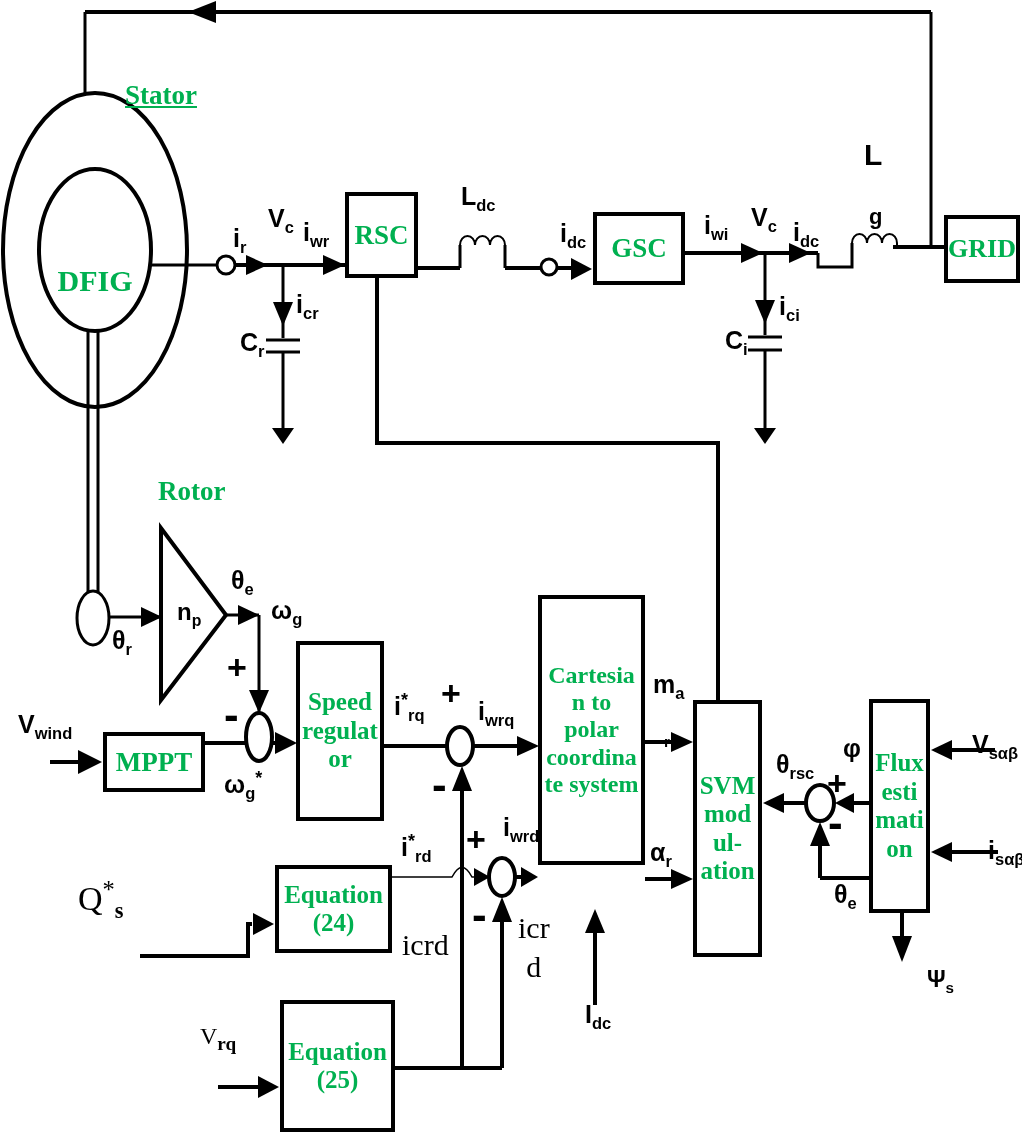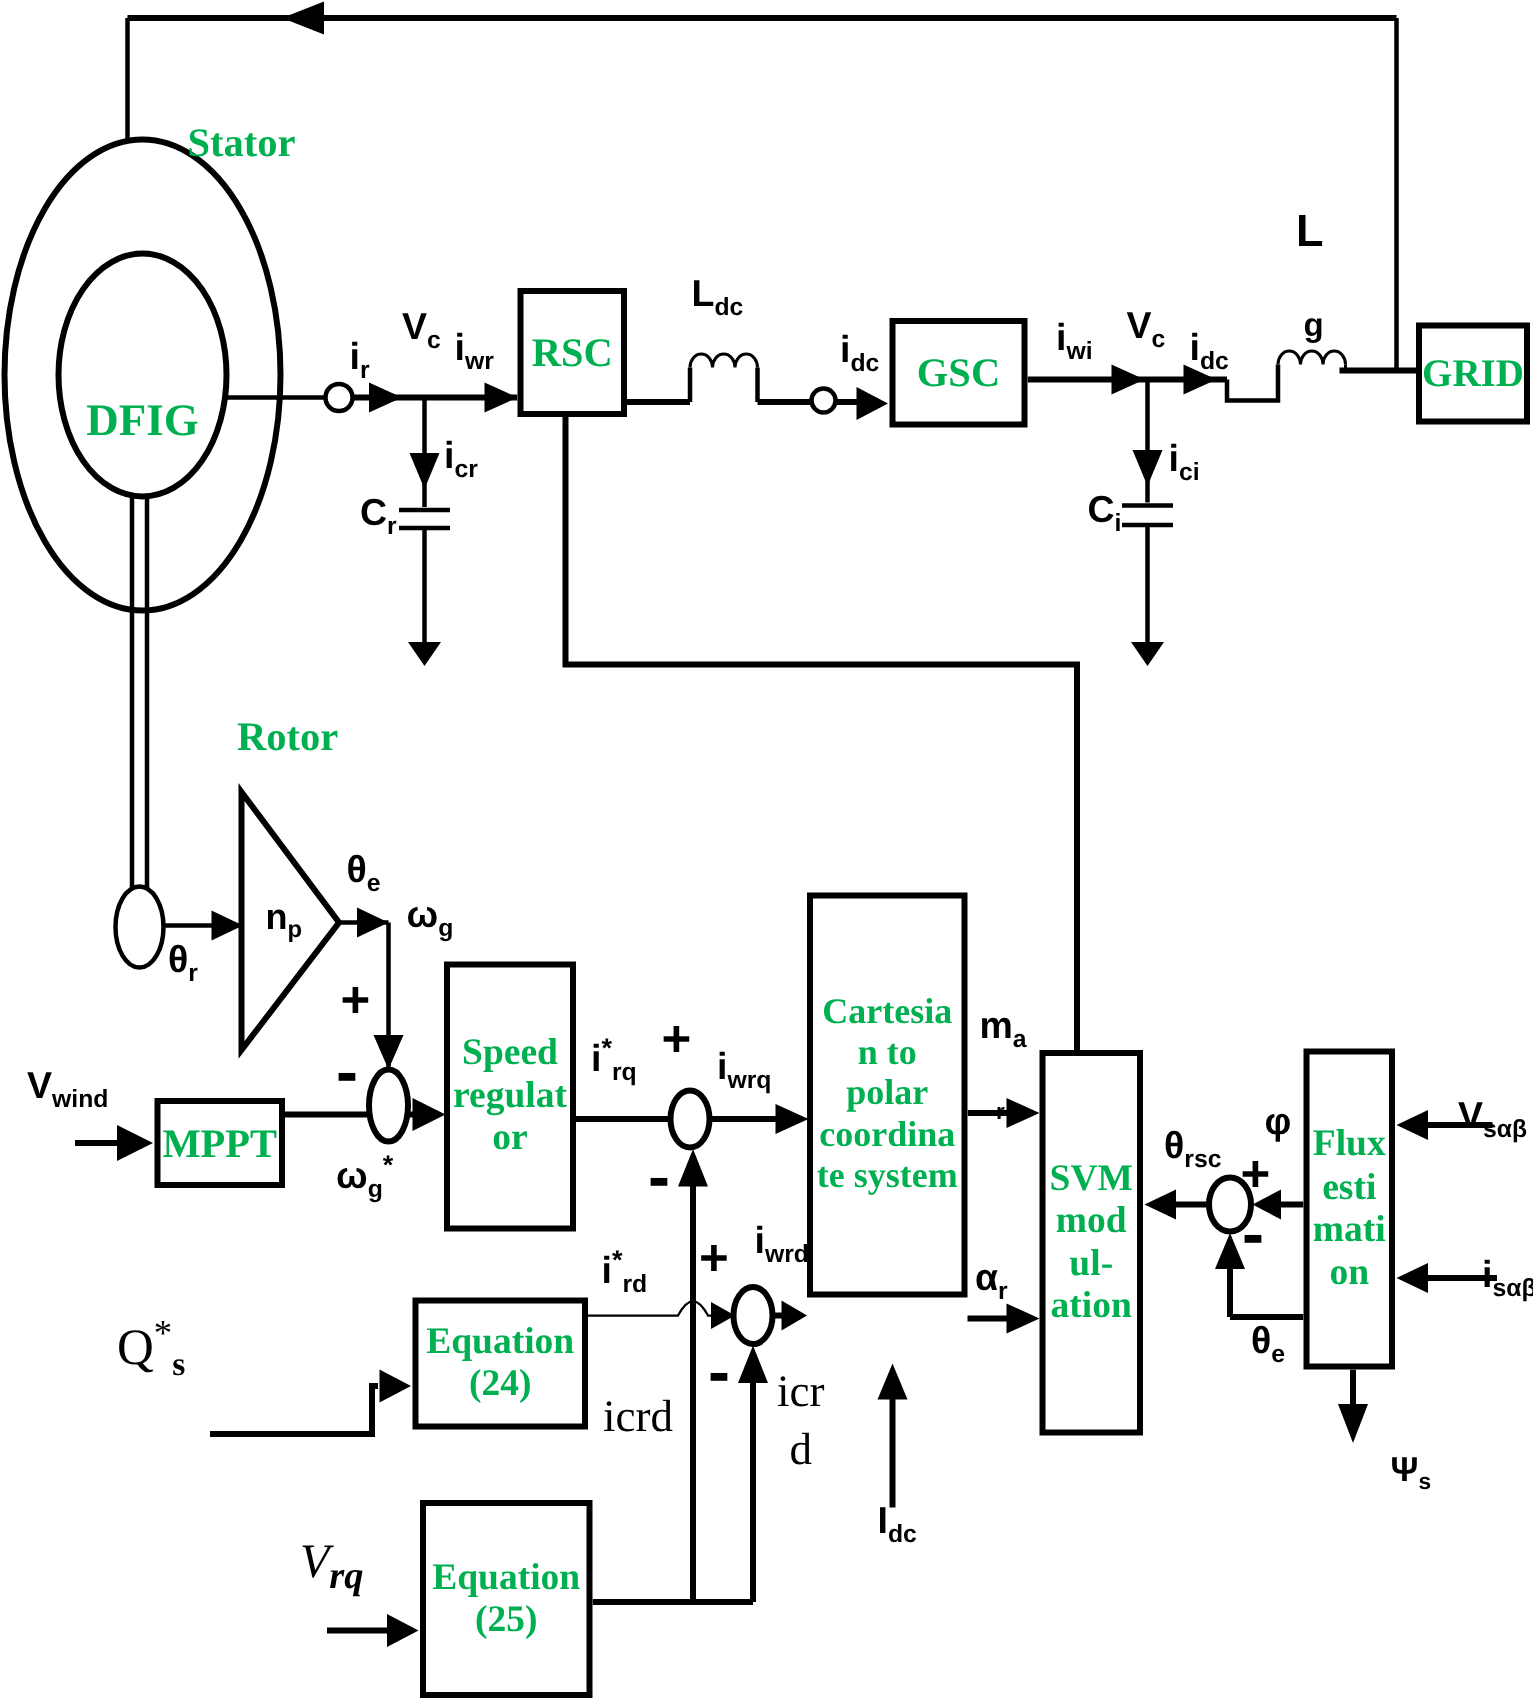--- a/index.html
+++ b/index.html
@@ -187,21 +187,21 @@
 
 <div class="box" style="left:345px;top:192px;width:73px;height:86px;font-size:27px;">
   <span>RSC</span>
 </div>
 <div class="box" style="left:593px;top:212px;width:92px;height:73px;font-size:27px;">
   <span>GSC</span>
 </div>
 <div class="box" style="left:944px;top:215px;width:76px;height:68px;font-size:26px;">
   <span>GRID</span>
 </div>
-<div class="box" style="left:103px;top:732px;width:87px;height:60px;font-size:27px;">
+<div class="box" style="left:103px;top:732px;width:102px;height:60px;font-size:27px;">
   <span>MPPT</span>
 </div>
 <div class="box" style="left:296px;top:641px;width:88px;height:180px;">
   <span>Speed</span>
   <span>regulat</span>
   <span>or</span>
 </div>
 <div class="box" style="left:275px;top:865px;width:117px;height:88px;">
   <span>Equation</span>
   <span>(24)</span>
@@ -223,21 +223,21 @@
   <span>ul-</span>
   <span>ation</span>
 </div>
 <div class="box" style="left:869px;top:699px;width:61px;height:214px;">
   <span>Flux</span>
   <span>esti</span>
   <span>mati</span>
   <span>on</span>
 </div>
 
-<div class="green" style="left:125px;top:82px;">Stator</div>
+<div class="green" style="left:125px;top:82px;text-decoration:underline;">Stator</div>
 <div class="green" style="left:39px;top:266px;width:112px;text-align:center;font-size:30px;">DFIG</div>
 <div class="green" style="left:158px;top:478px;">Rotor</div>
 
 <div class="lbl" style="left:233px;top:226px;"><span>i</span><sub>r</sub></div>
 <div class="lbl" style="left:268px;top:206px;"><span>V</span><sub>c</sub></div>
 <div class="lbl" style="left:303px;top:220px;"><span>i</span><sub>wr</sub></div>
 <div class="lbl" style="left:296px;top:292px;"><span>i</span><sub>cr</sub></div>
 <div class="lbl" style="left:240px;top:330px;"><span>C</span><sub>r</sub></div>
 <div class="lbl" style="left:461px;top:184px;"><span>L</span><sub>dc</sub></div>
 <div class="lbl" style="left:560px;top:221px;"><span>i</span><sub>dc</sub></div>
@@ -268,21 +268,21 @@
 <div class="lbl opm" style="left:472px;top:906px;">-</div>
 <div class="lbl" style="left:503px;top:815px;"><span>i</span><sub>wrd</sub></div>
 
 <div class="lbl serif" style="left:402px;top:930px;">icrd</div>
 <div class="lbl serif" style="left:518px;top:908px;text-align:center;line-height:1.3;">
       <span style="display:block;">icr</span>
       <span style="display:block;">d</span>
     </div>
 
 <div class="lbl serif big" style="left:78px;top:882px;"><span>Q</span><sup>*</sup><sub>s</sub></div>
-<div class="lbl serif" style="left:200px;top:1024px;font-size:32px;font-style:italic;"><span>V</span><sub style="font-size:0.8em;">rq</sub></div>
+<div class="lbl serif" style="left:200px;top:1024px;font-size:24px;"><span>V</span><sub style="font-size:0.8em;">rq</sub></div>
 
 <div class="lbl" style="left:653px;top:672px;"><span>m</span><sub>a</sub></div>
 <div class="lbl tiny" style="left:664px;top:734px;">r</div>
 <div class="lbl" style="left:650px;top:840px;"><span>α</span><sub>r</sub></div>
 <div class="lbl" style="left:585px;top:1002px;"><span>I</span><sub>dc</sub></div>
 
 <div class="lbl" style="left:776px;top:752px;"><span>θ</span><sub>rsc</sub></div>
 <div class="lbl" style="left:843px;top:736px;">φ</div>
 <div class="lbl op" style="left:827px;top:766px;">+</div>
 <div class="lbl opm" style="left:828px;top:814px;">-</div>

